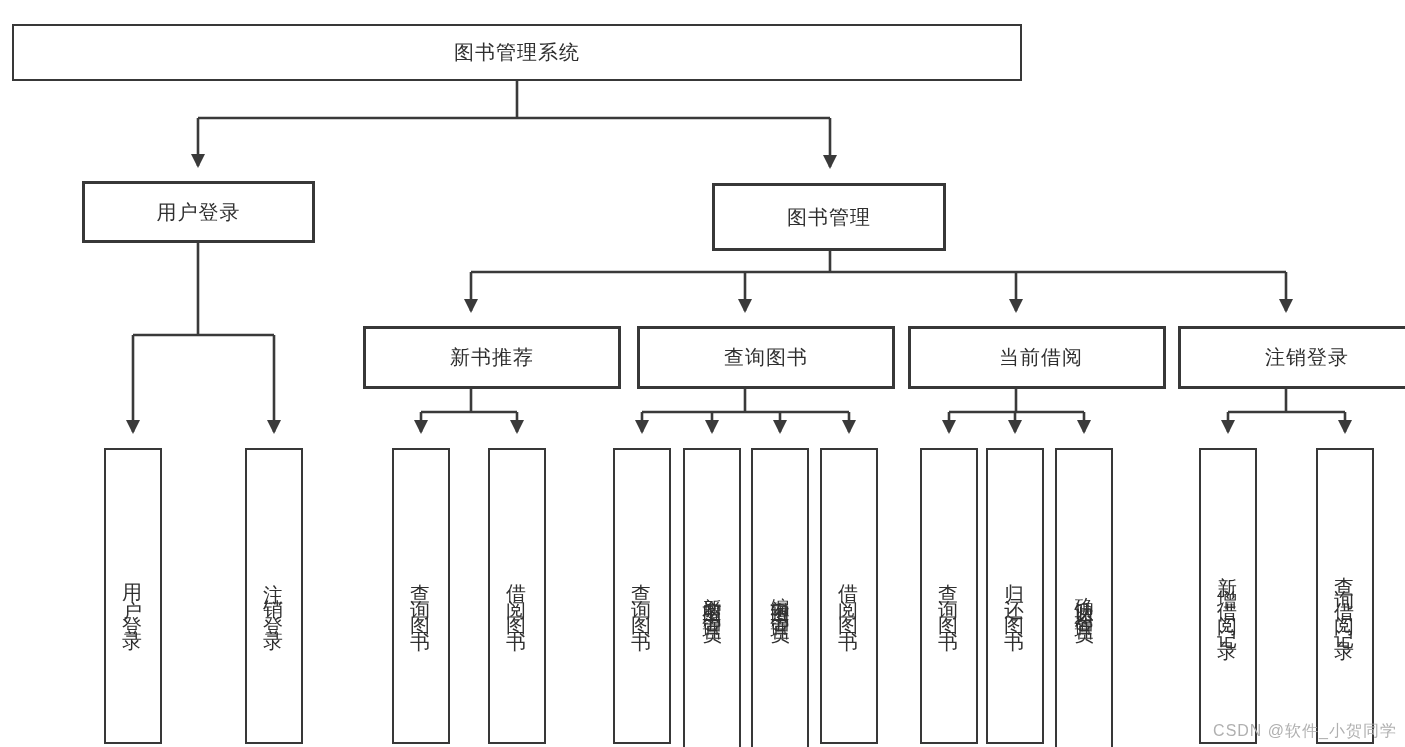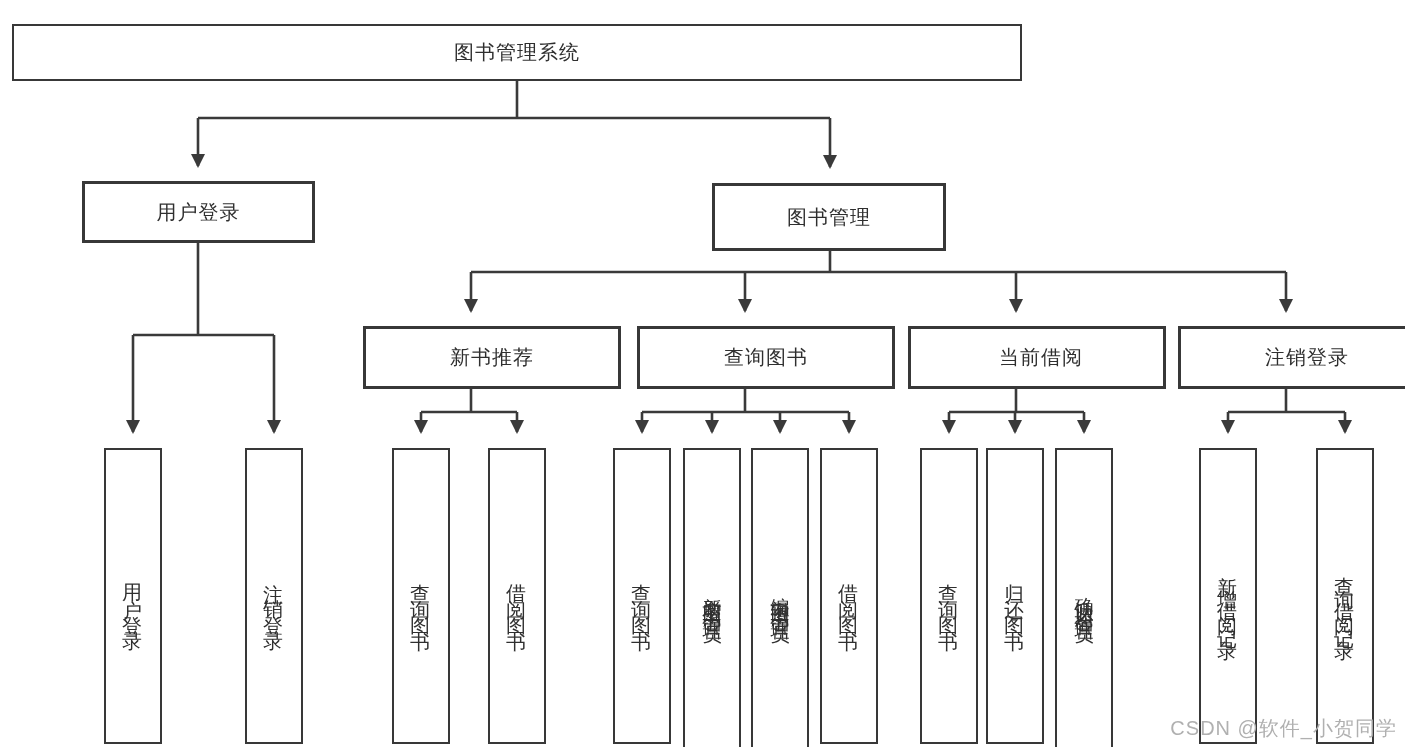--- a/index.html
+++ b/index.html
@@ -44,21 +44,21 @@
   .leaf.tall{height:302px;}
   .ls6{letter-spacing:13px;}
   .ls9{letter-spacing:4px;font-size:19px;padding-top:2px;}
   .x1{left:104px;}  .x2{left:245px;}
   .x3{left:392px;}  .x4{left:488px;}
   .x5{left:613px;}  .x6{left:683px;}  .x7{left:751px;}  .x8{left:820px;}
   .x9{left:920px;}  .x10{left:986px;} .x11{left:1055px;}
   .x12{left:1199px;}.x13{left:1316px;}
   .watermark{
     position:absolute;right:8px;bottom:5px;
-    font-size:20px;color:var(--watermark,#b0b0b0);
+    font-size:16px;color:var(--watermark,#b0b0b0);
     letter-spacing:1px;white-space:nowrap;
   }
 </style>
 </head>
 <body>
 
 <div class="stage">
 
   <svg class="connectors" viewBox="0 0 1405 747" xmlns="http://www.w3.org/2000/svg">
     <defs>

